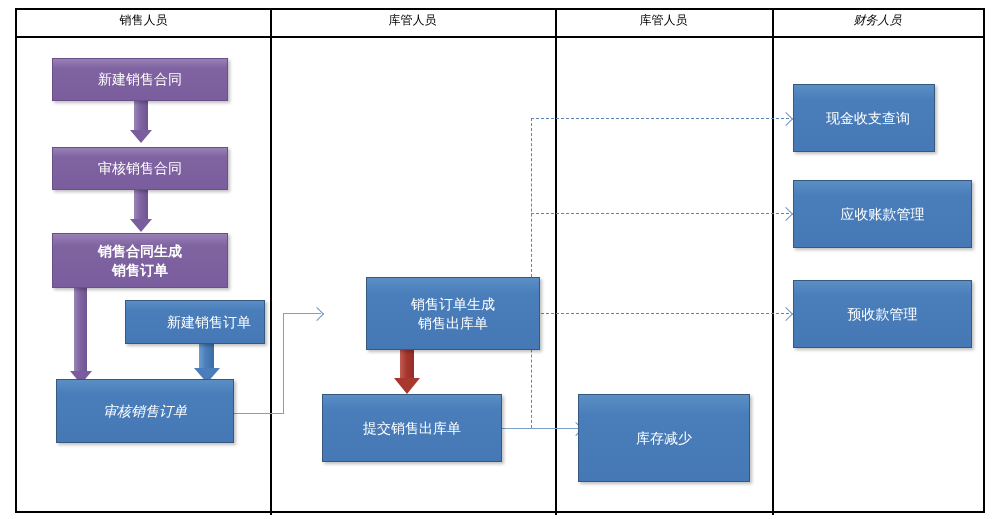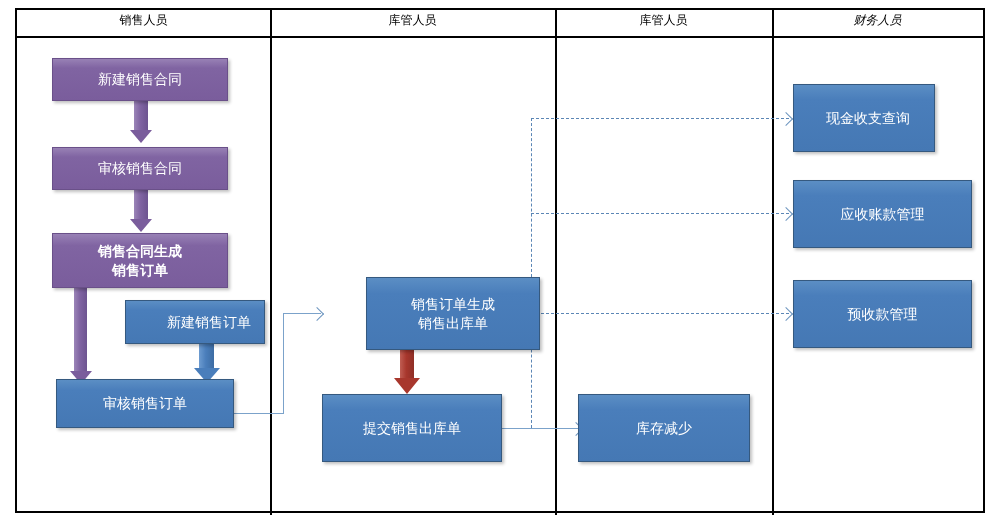--- a/index.html
+++ b/index.html
@@ -111,34 +111,34 @@
 
 <div class="box purple" style="left:52px;top:233px;width:176px;height:55px;flex-direction:column;font-weight:bold;">
   <span>销售合同生成</span>
   <span>销售订单</span>
 </div>
 
 <div class="box blue" style="left:125px;top:300px;width:140px;height:44px;padding-left:28px;">
   <span>新建销售订单</span>
 </div>
 
-<div class="box blue" style="left:56px;top:379px;width:178px;height:49px;">
+<div class="box blue" style="left:56px;top:379px;width:178px;height:64px;font-style:italic;">
   <span>审核销售订单</span>
 </div>
 
 <div class="box blue" style="left:322px;top:277px;width:174px;height:73px;flex-direction:column;margin-left:44px;">
   <span>销售订单生成</span>
   <span>销售出库单</span>
 </div>
 
 <div class="box blue" style="left:322px;top:394px;width:180px;height:68px;">
   <span>提交销售出库单</span>
 </div>
 
-<div class="box blue" style="left:578px;top:394px;width:172px;height:68px;">
+<div class="box blue" style="left:578px;top:394px;width:172px;height:88px;">
   <span>库存减少</span>
 </div>
 
 <div class="box blue" style="left:793px;top:84px;width:142px;height:68px;padding-left:8px;">
   <span>现金收支查询</span>
 </div>
 
 <div class="box blue" style="left:793px;top:180px;width:179px;height:68px;">
   <span>应收账款管理</span>
 </div>

